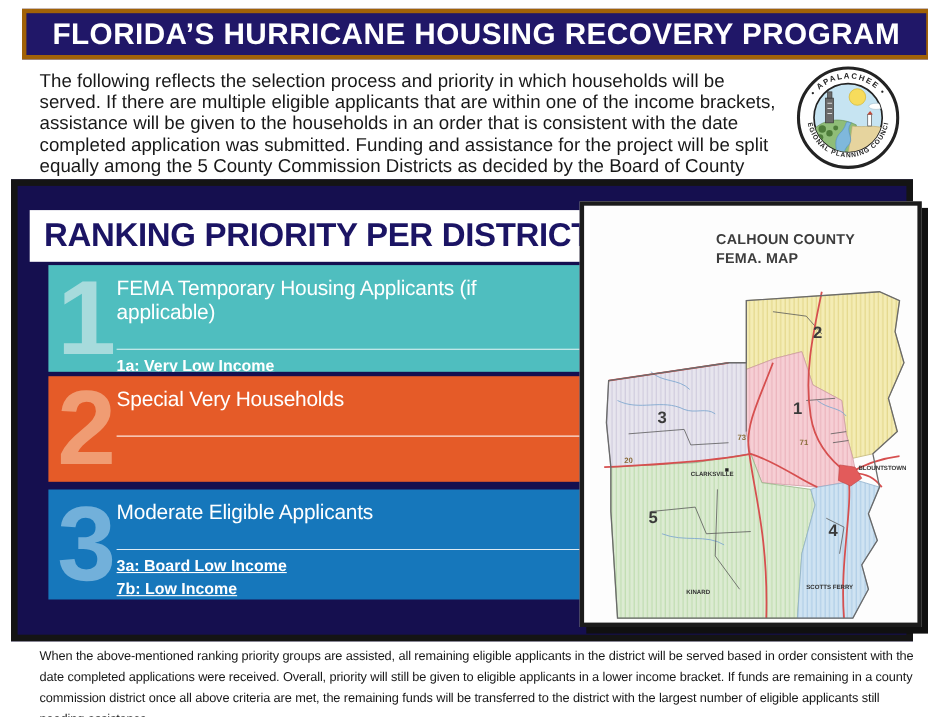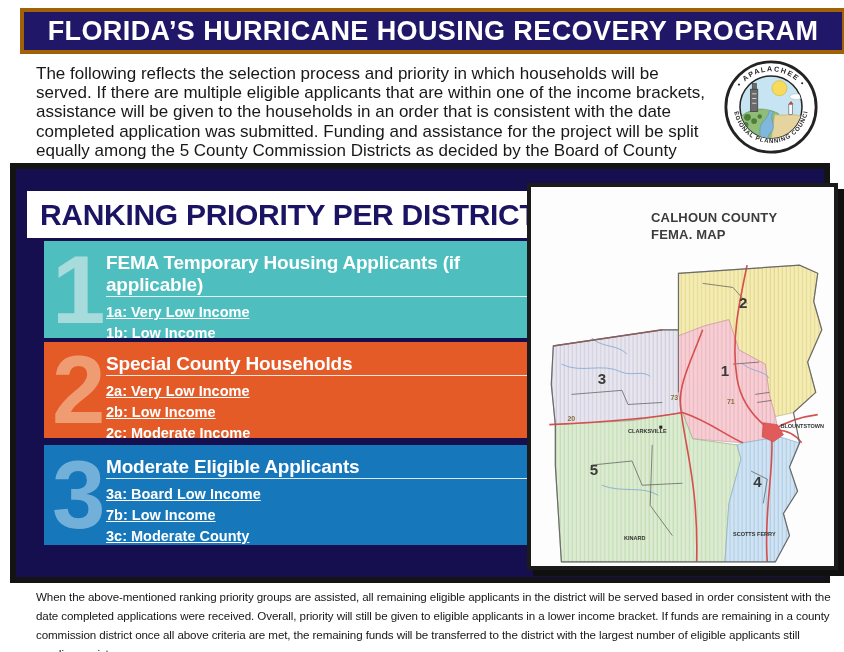--- a/index.html
+++ b/index.html
@@ -32,22 +32,22 @@
   .bar{position:absolute;left:44px;width:483px;box-sizing:border-box;overflow:hidden;}
   .bar-0{top:241px;height:97px;background:var(--teal,#4FBEBF);}
   .bar-1{top:342px;height:96px;background:var(--orange,#E55B28);}
   .bar-2{top:445px;height:100px;background:var(--blue,#1677BB);}
   .big-num{position:absolute;left:8px;top:50%;transform:translateY(-50%);
            font-size:96px;font-weight:bold;line-height:.92;}
   .bar-0 .big-num{color:var(--teal_number,#A7DBDC);}
   .bar-1 .big-num{color:var(--orange_number,#F09C73);}
   .bar-2 .big-num{color:var(--blue_number,#72B0DA);}
   .bar-content{margin-left:62px;padding-top:11px;padding-right:0;}
-  .bar-heading{color:#fff;font-size:19px;font-weight:bold;letter-spacing:-.2px;
-               border-bottom:1.5px solid rgba(255,255,255,.85);padding-bottom:0;}
+  .bar-heading{color:#fff;font-size:19px;font-weight:normal;letter-spacing:-.2px;
+               border-bottom:1.5px solid rgba(255,255,255,.85);padding-bottom:21px;}
   .bar-items{margin-top:5px;color:#fff;font-size:14.5px;font-weight:bold;line-height:21px;text-decoration:underline;}
 
   
   .map-card{position:absolute;left:527px;top:183px;width:311px;height:387px;box-sizing:border-box;
             background:#fdfdfd;border:4px solid #1b1b1b;box-shadow:6px 6px 0 #101010;}
   .map-title{position:absolute;left:120px;top:22px;font-size:13px;font-weight:bold;
              color:#3c3c3c;line-height:17px;letter-spacing:.2px;}
   .map-svg{position:absolute;left:0;top:56px;}
 
   
@@ -115,26 +115,21 @@
         <div>1a: Very Low Income</div>
         <div>1b: Low Income</div>
 
       </div>
     </div>
   </div>
 
   <div class="bar bar-1">
     <div class="big-num">2</div>
     <div class="bar-content">
-      <div class="bar-heading">Special County Households</div>
-      <div class="bar-items">
-        <div>2a: Very Low Income</div>
-        <div>2b: Low Income</div>
-        <div>2c: Moderate Income</div>
-      </div>
+      <div class="bar-heading">Special Very Households</div>
     </div>
   </div>
 
   <div class="bar bar-2">
     <div class="big-num">3</div>
     <div class="bar-content">
       <div class="bar-heading">Moderate Eligible Applicants</div>
       <div class="bar-items">
         <div>3a: Board Low Income</div>
         <div>7b: Low Income</div>

